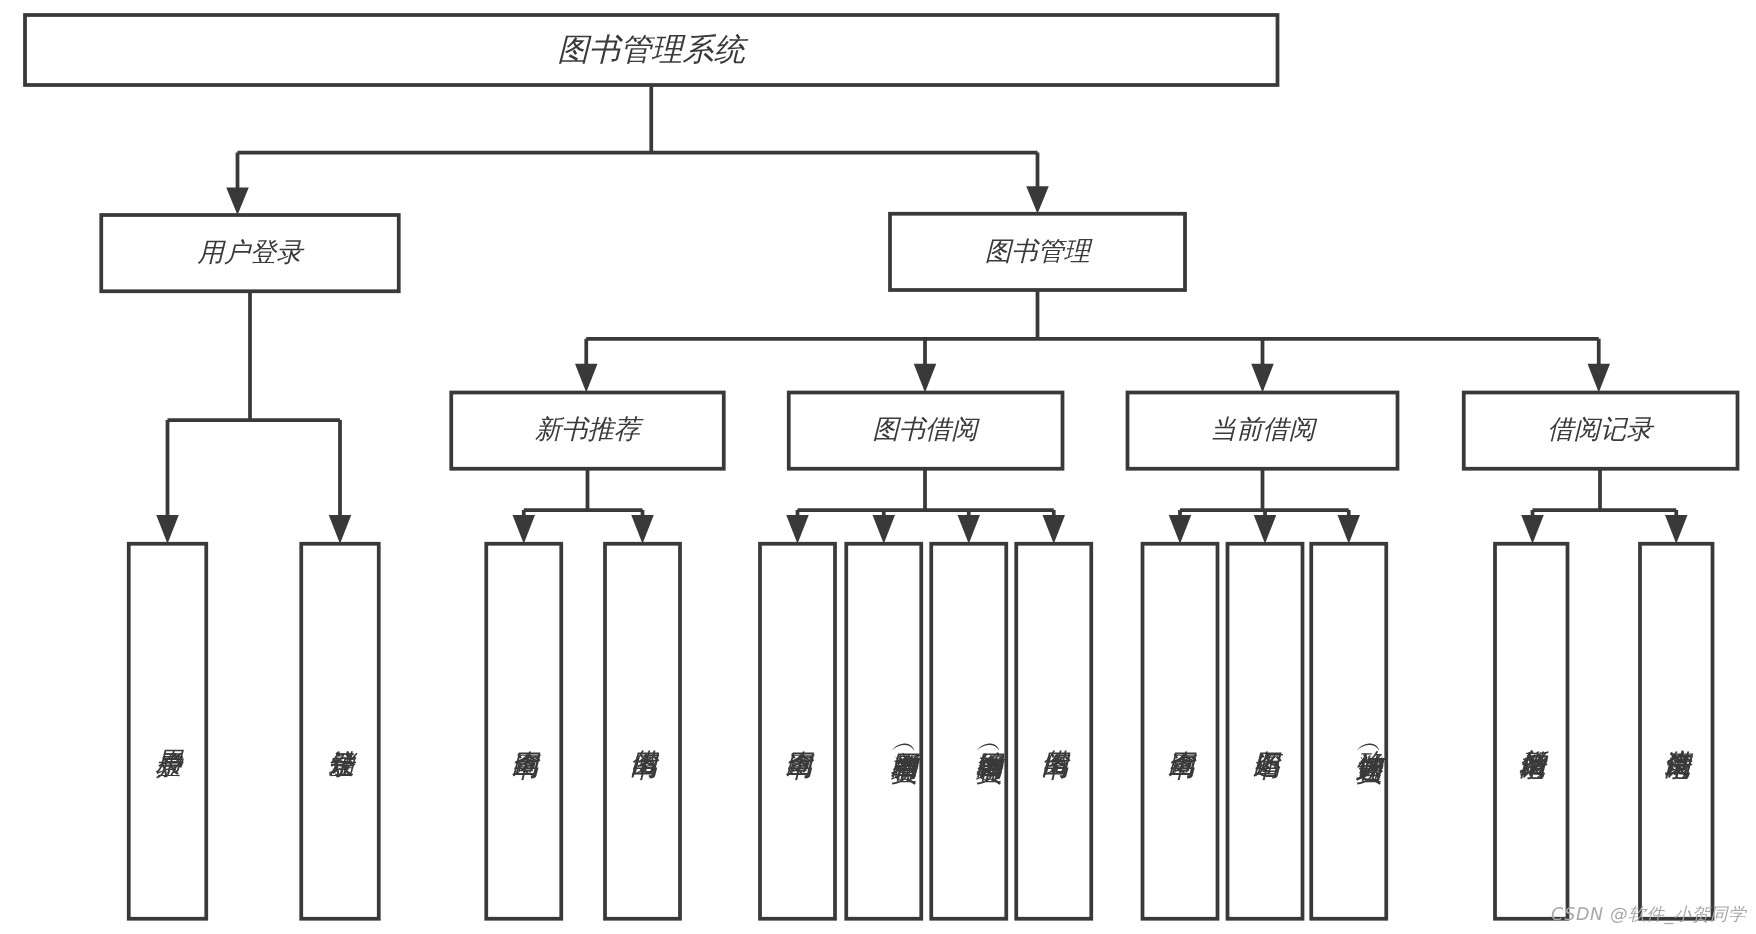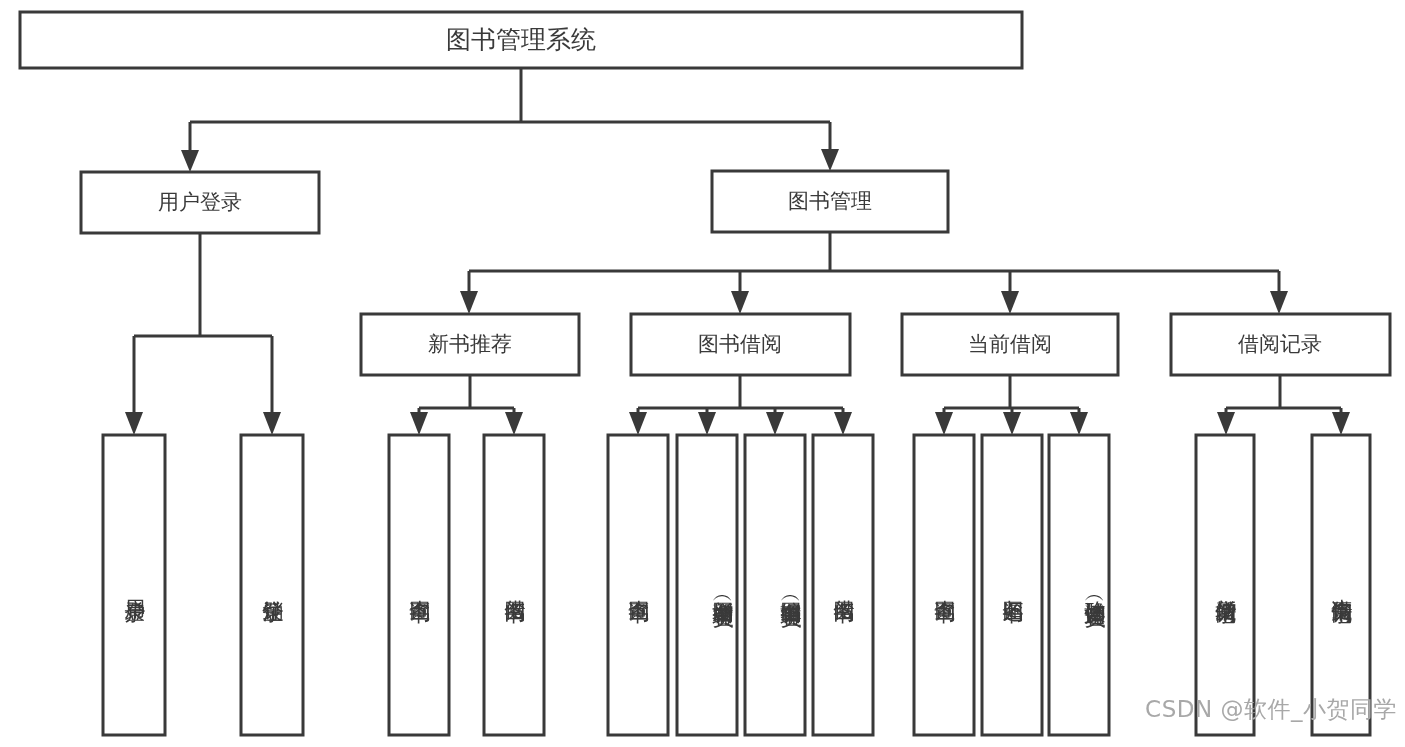--- a/index.html
+++ b/index.html
@@ -10,20 +10,21 @@
   body {
     width: 1405px;
     height: 747px;
     font-family: "DejaVu Sans", "Liberation Sans", sans-serif;
     overflow: hidden;
   }
   #diagram-root {
     position: relative;
     width: 1405px;
     height: 747px;
+    font-style: italic;
   }
   svg#tree-svg {
     position: absolute;
     top: 0;
     left: 0;
     width: 1405px;
     height: 747px;
     display: block;
   }
   .node-box {
@@ -61,23 +62,23 @@
     letter-spacing: 1px;
     display: flex;
     align-items: center;
     justify-content: center;
     white-space: nowrap;
     pointer-events: none;
   }
   #watermark {
     position: absolute;
     right: 8px;
-    bottom: 22px;
-    font-family: "DejaVu Sans", "Liberation Sans", sans-serif;
-    font-size: 23px;
+    bottom: 6px;
+    font-family: "DejaVu Sans", "Liberation Sans", sans-serif;
+    font-size: 14px;
     color: #a8a8a8;
     white-space: nowrap;
     letter-spacing: 0.5px;
   }
 </style>
 </head>
 <body>
 
 <div id="diagram-root">
 

